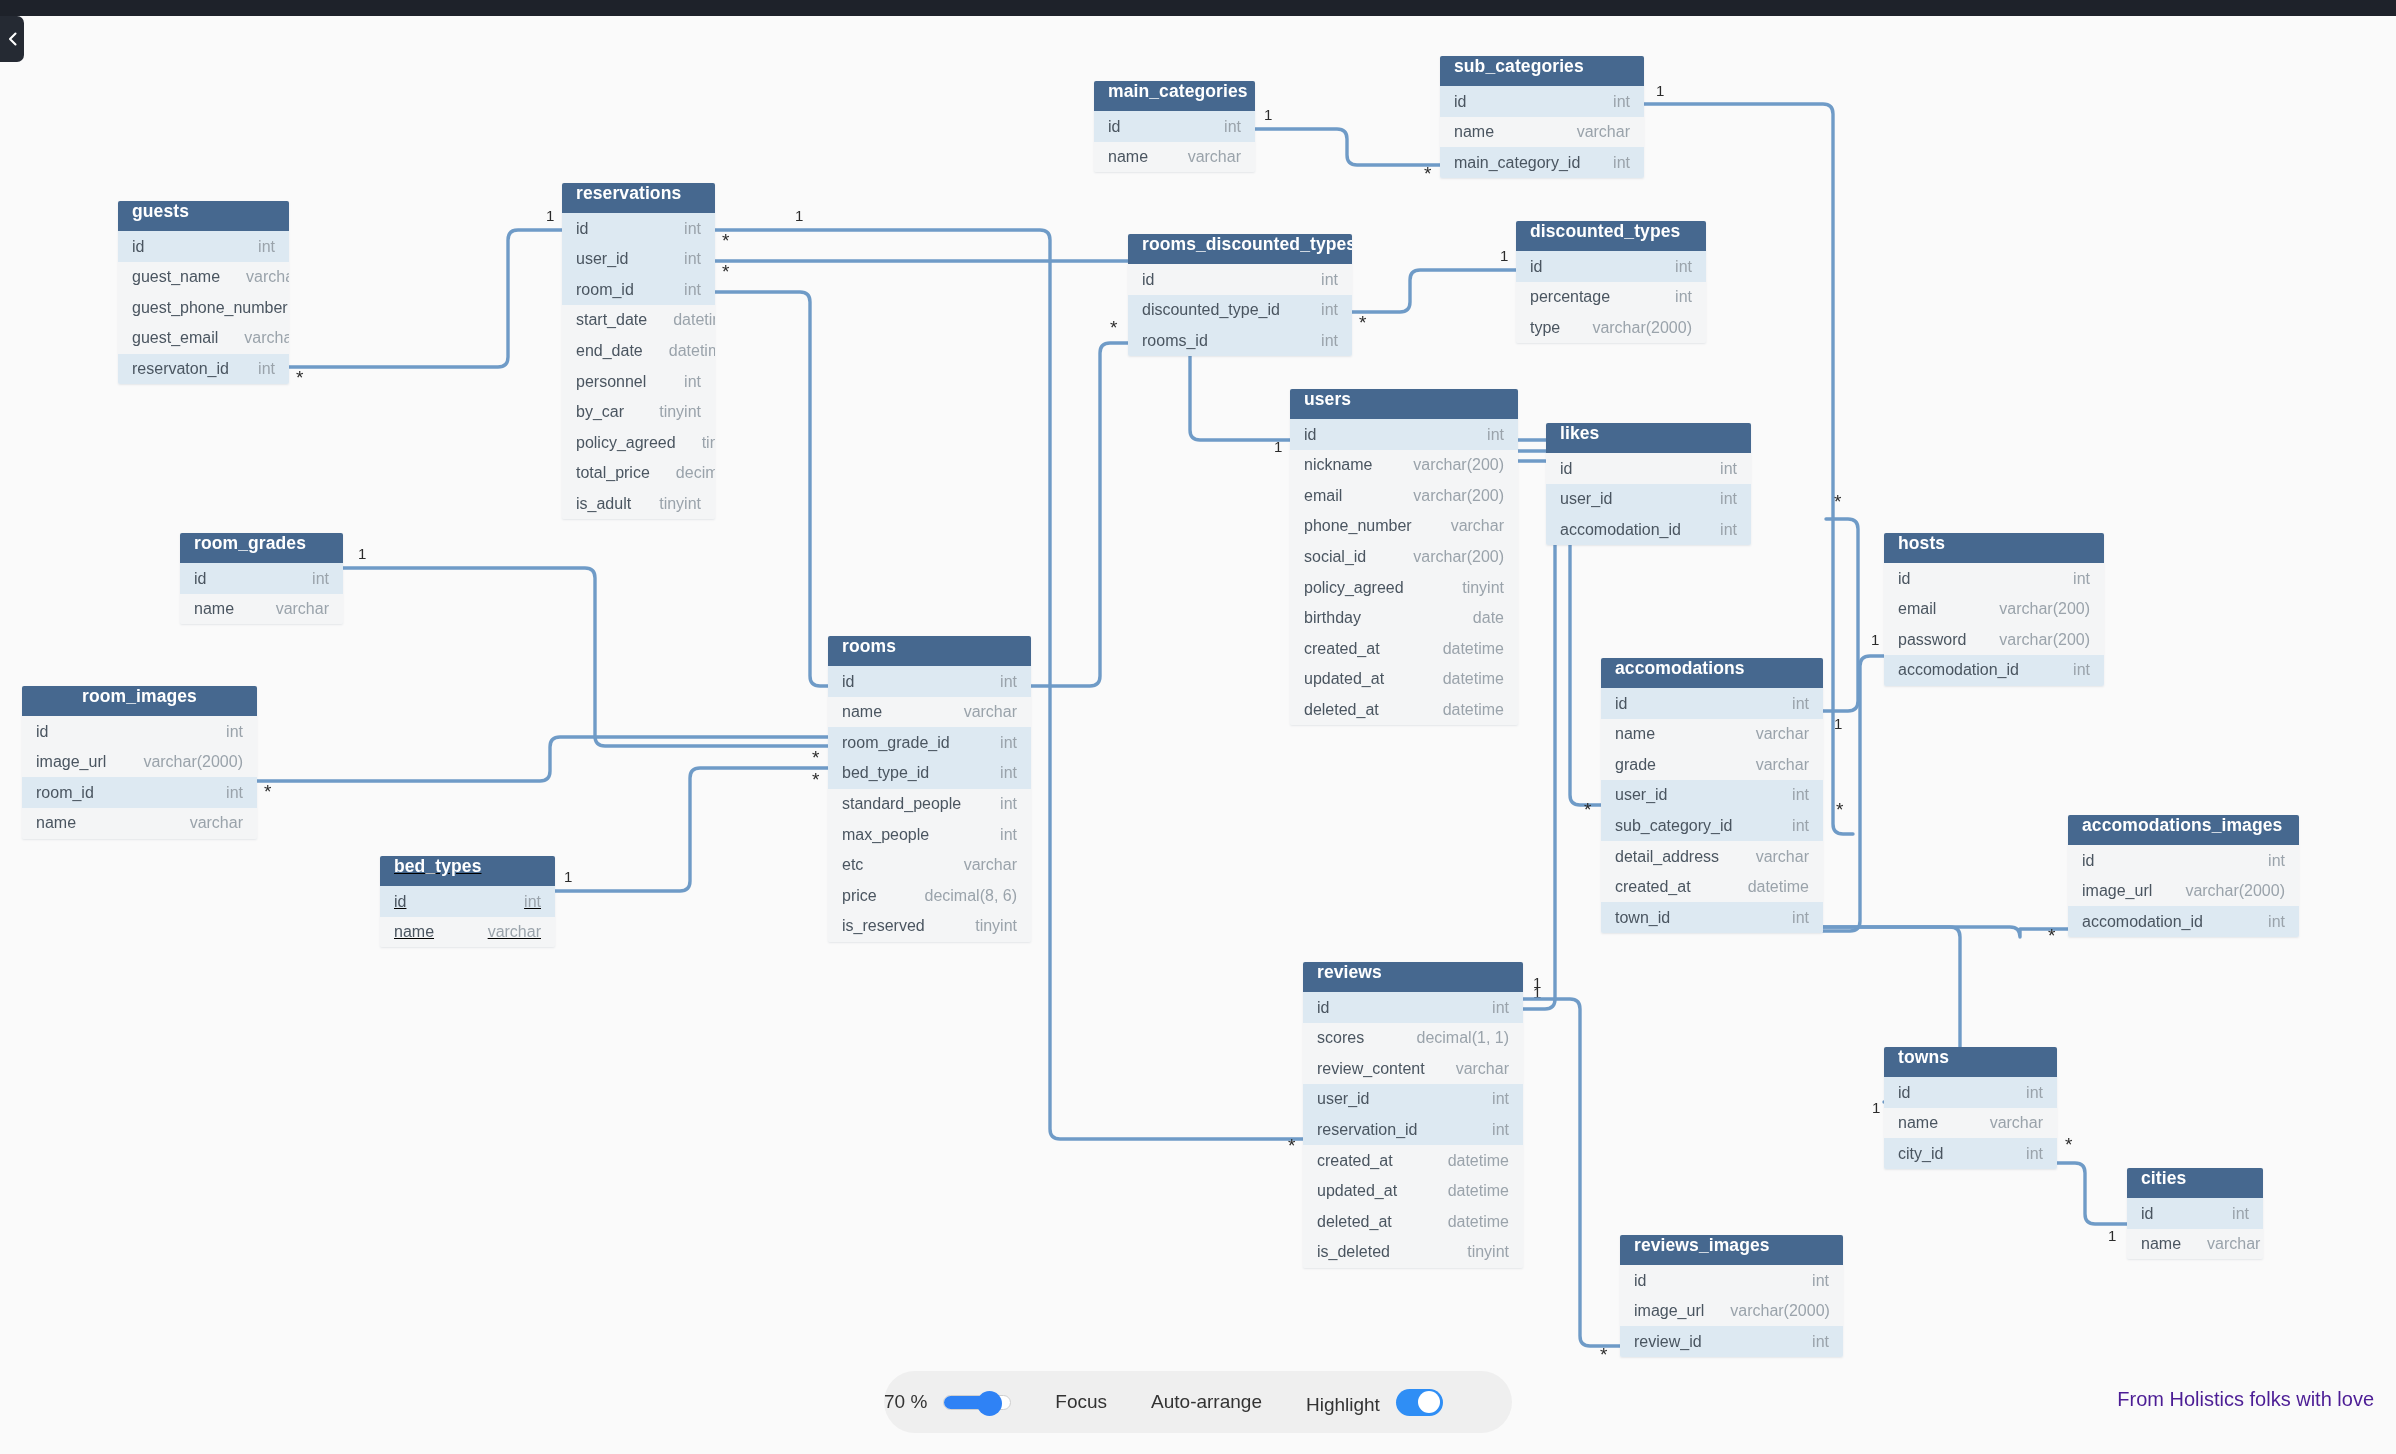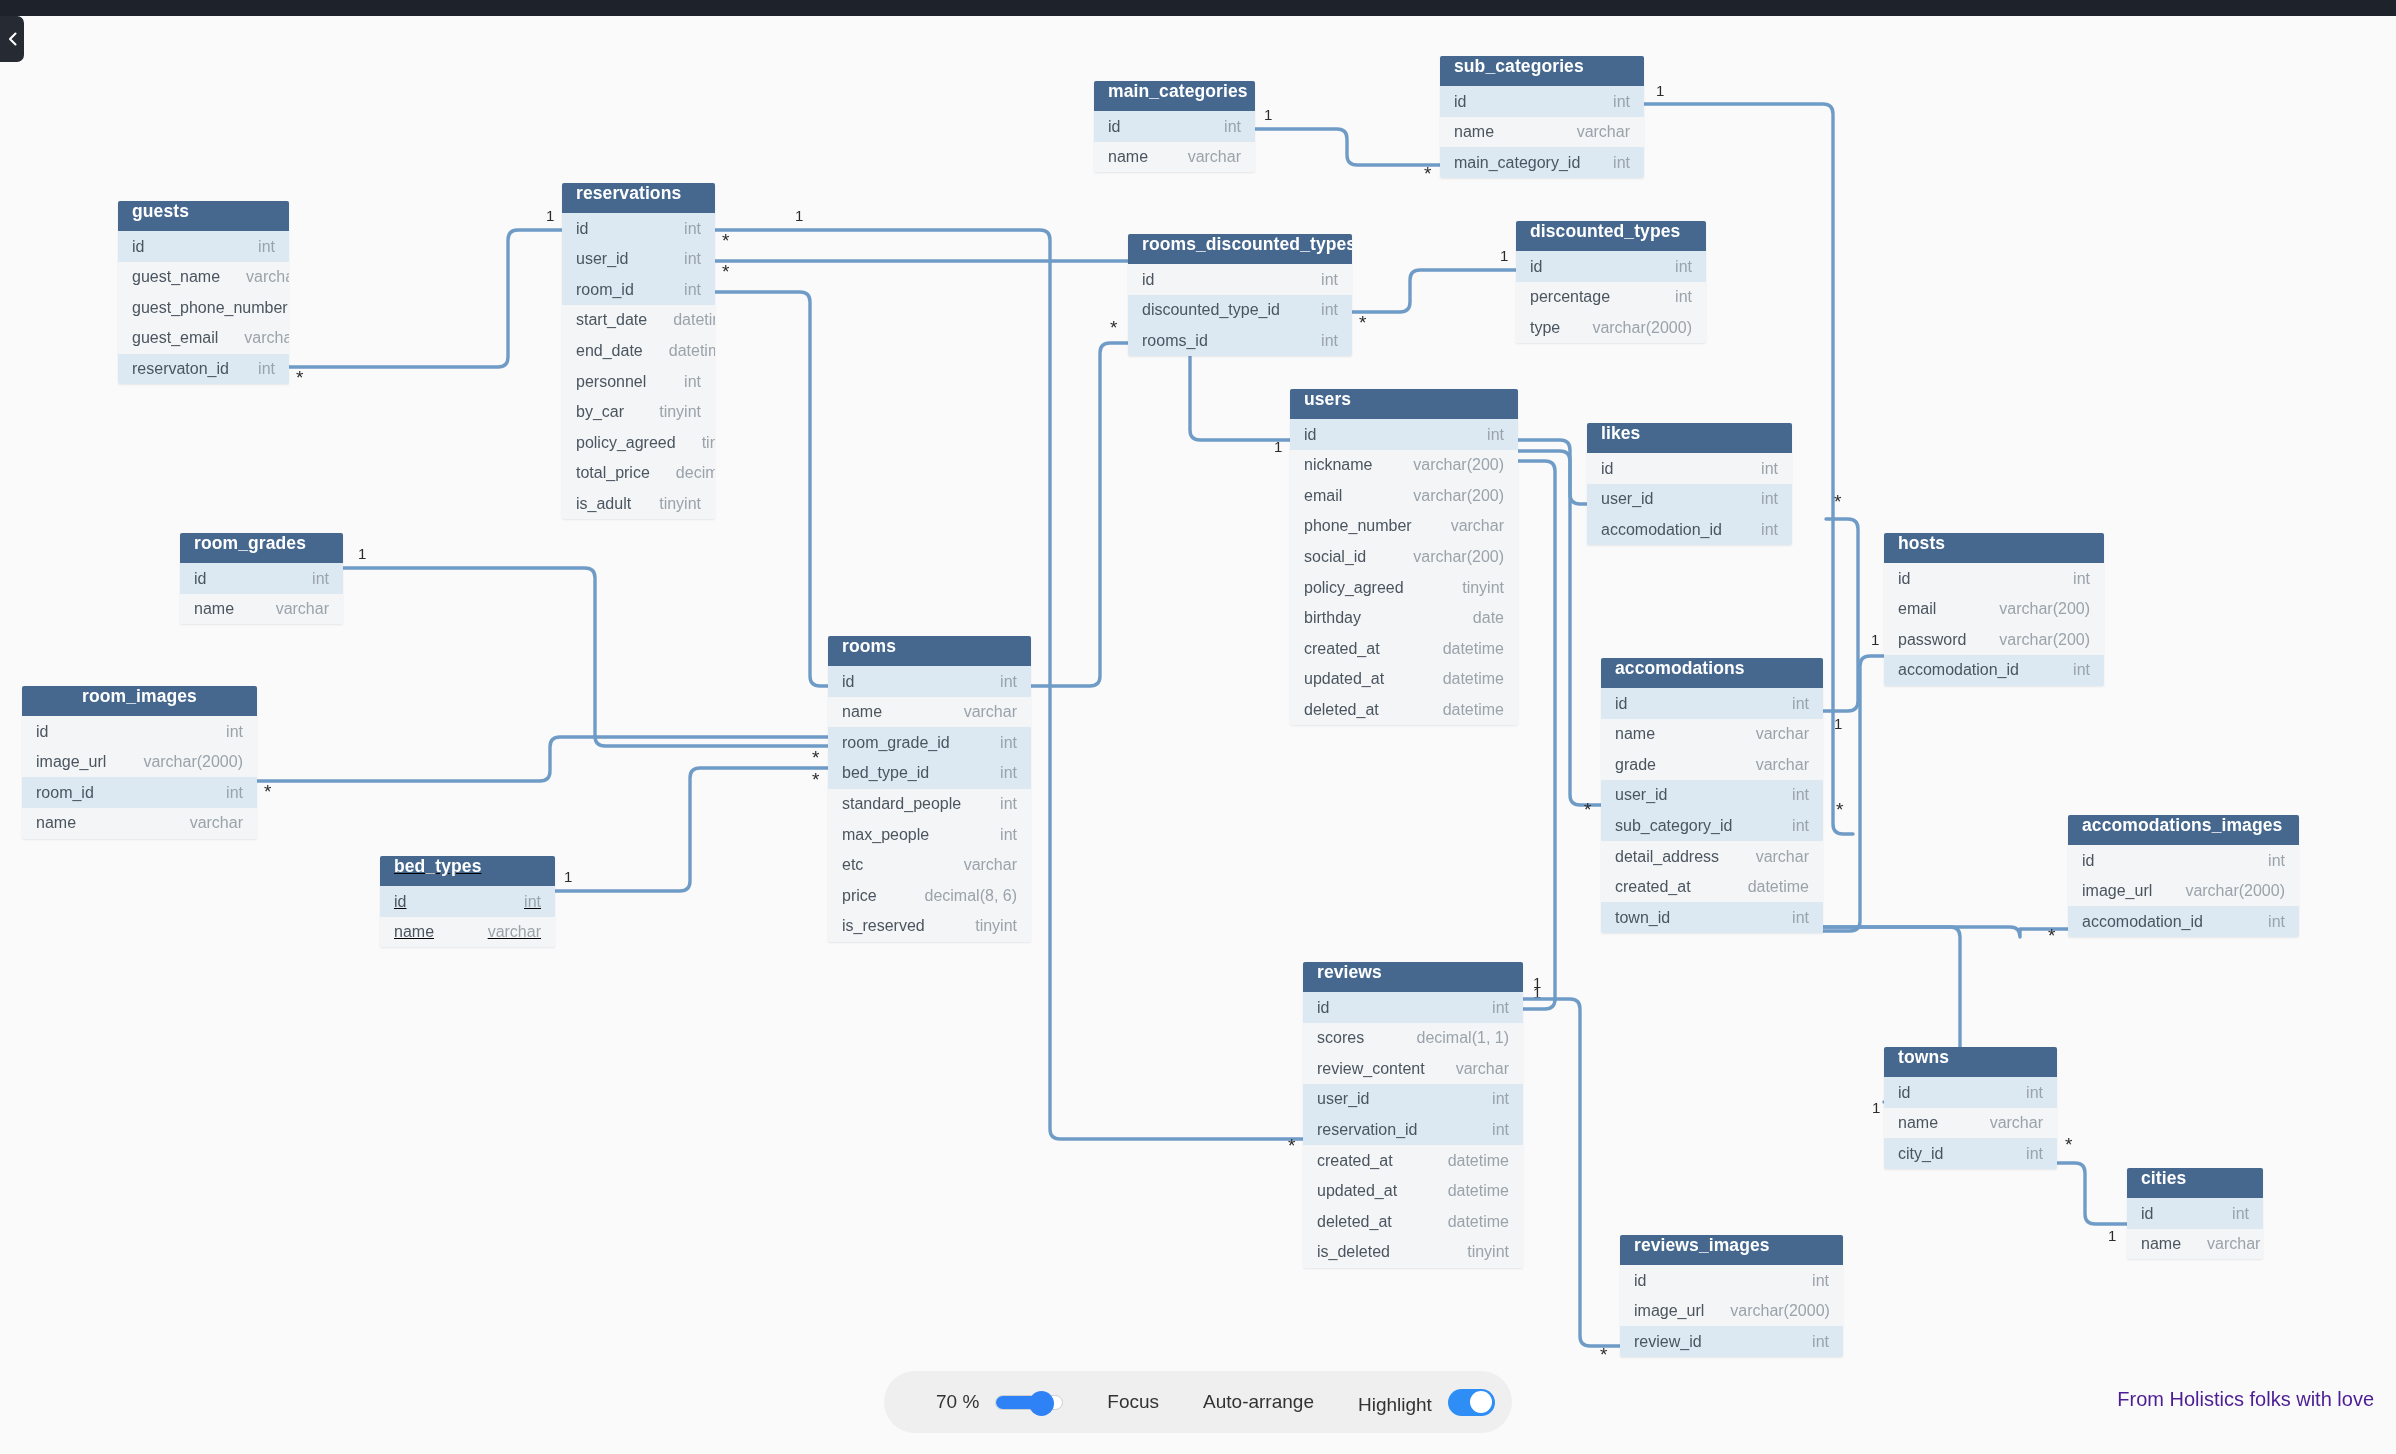--- a/index.html
+++ b/index.html
@@ -98,21 +98,20 @@
     position: absolute;
     left: 884px; top: 1371px;
     width: 628px; height: 62px;
     background: #efefef;
     border-radius: 31px;
     display: flex; align-items: center;
     z-index: 50;
   }
   .tb-zoom {
     display: flex; align-items: center;
-    margin-left: 52px;
   }
   .tb-zoom-label {
     font-size: 19px; color: #333; margin-right: 16px;
     white-space: nowrap;
   }
   .slider {
     position: relative;
     width: 68px; height: 15px;
     border-radius: 8px;
     background: #ffffff;
@@ -395,21 +394,21 @@
           </div>
           <div class="tbl-row">
             <span class="col-name">updated_at</span>
             <span class="col-type">datetime</span>
           </div>
           <div class="tbl-row">
             <span class="col-name">deleted_at</span>
             <span class="col-type">datetime</span>
           </div>
         </div>
-        <div class="tbl" style="left: 1587px; top: 407px; width: 205px;">
+        <div class="tbl" style="left: 1546px; top: 407px; width: 205px;">
           <div class="tbl-head">likes</div>
           <div class="tbl-row">
             <span class="col-name">id</span>
             <span class="col-type">int</span>
           </div>
           <div class="tbl-row hl">
             <span class="col-name">user_id</span>
             <span class="col-type">int</span>
           </div>
           <div class="tbl-row hl">

